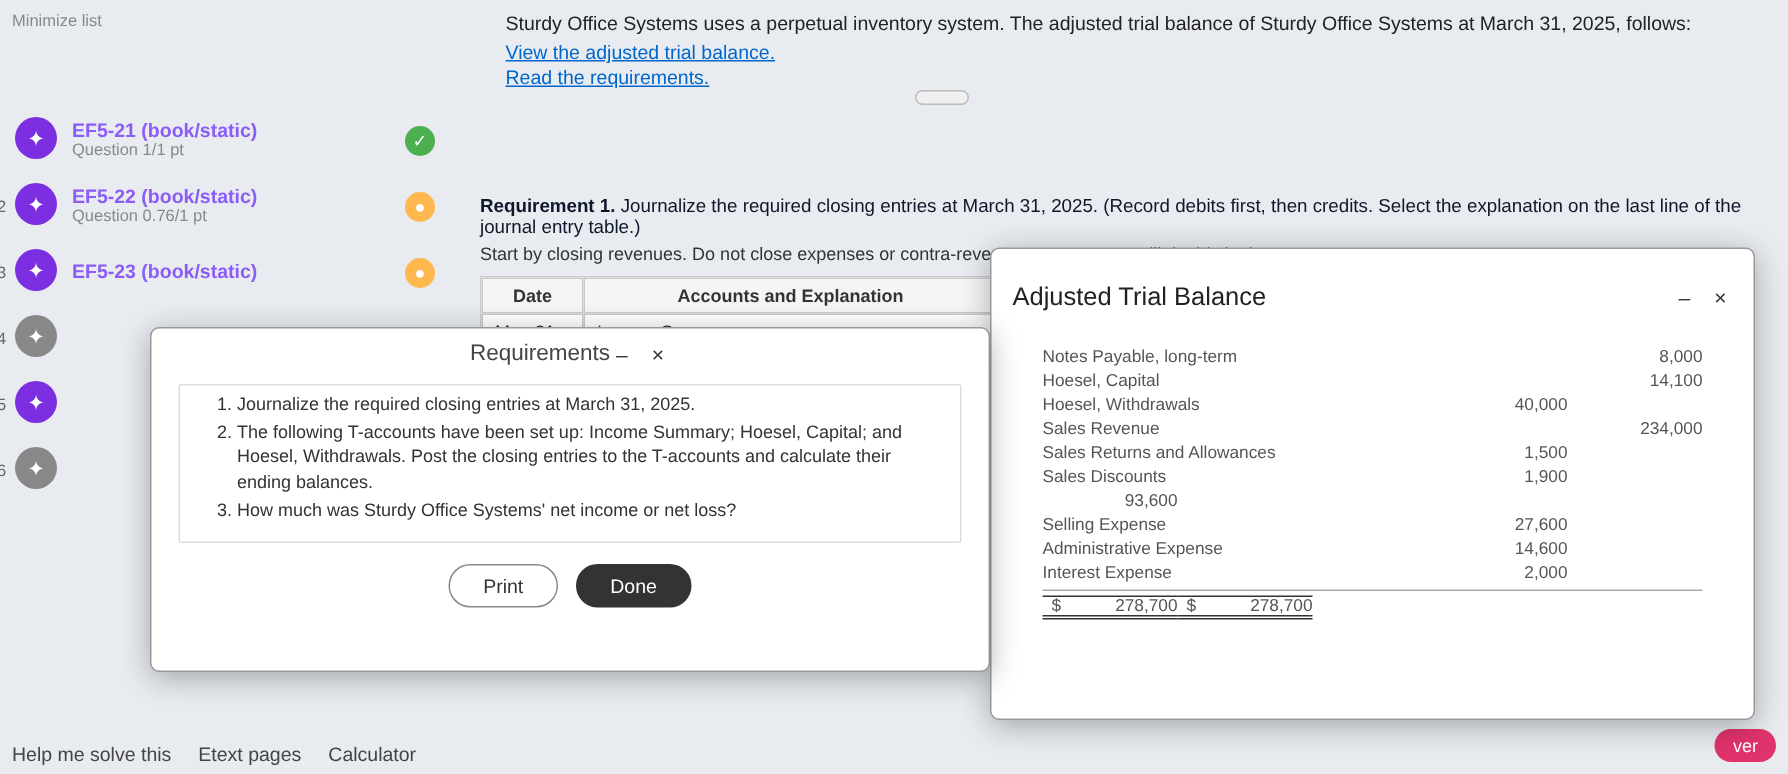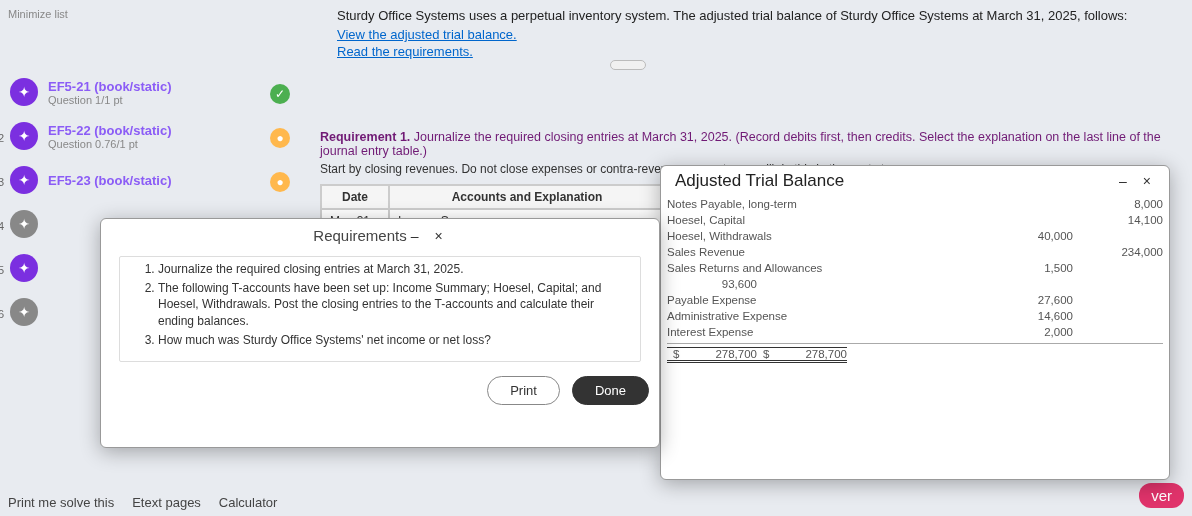--- a/index.html
+++ b/index.html
@@ -12,55 +12,55 @@
 .sb-item{display:flex;align-items:center;padding:8px 10px;gap:10px;position:relative}
 .sb-icon{width:28px;height:28px;border-radius:50%;background:#7b2fe0;display:flex;align-items:center;justify-content:center;color:#fff;font-size:14px;flex-shrink:0}
 .sb-icon.gray{background:#888}
 .sb-text .t{font-size:13px;font-weight:bold;color:#8b5cf6}
 .sb-text .s{font-size:11px;color:#888}
 .sb-status{width:20px;height:20px;border-radius:50%;display:flex;align-items:center;justify-content:center;position:absolute;right:10px;top:14px;font-size:12px}
 .sb-status.check{background:#4caf50;color:#fff}
 .sb-status.dot{background:#ffb84d;color:#fff}
 .sb-num{position:absolute;left:-2px;top:18px;font-size:11px;color:#666}
 .main{position:absolute;left:320px;top:130px;right:10px}
-.req1{font-size:12.5px;color:#701a75;margin-bottom:4px}
+.req1{font-size:12.5px;color:#0f172a;margin-bottom:4px}
 .req1 b{font-weight:bold}
 .sub{font-size:12px;color:#333;margin-bottom:8px}
 .je-table{border:1px solid #ccc;background:#fff;display:inline-block}
 .je-row{display:flex}
 .je-cell{border:1px solid #ccc;padding:4px 8px;font-size:12px}
 .je-head{background:#f5f5f5;font-weight:bold;text-align:center}
 .c-date{width:68px}
 .c-acct{width:276px}
 .modal{position:absolute;background:#fff;border:1px solid #999;border-radius:6px;box-shadow:0 4px 20px rgba(0,0,0,.3)}
 .modal-req{left:100px;top:218px;width:560px;height:230px;z-index:10}
 .modal-hd{display:flex;justify-content:center;align-items:center;padding:8px 12px}
 .modal-hd .ttl{font-size:15px;color:#444}
 .modal-ctrl{display:flex;gap:8px;align-items:center}
 .modal-ctrl span{cursor:pointer;font-size:14px;padding:0 4px}
 .req-body{padding:4px 20px 10px;font-size:12px;color:#333;border:1px solid #ddd;margin:4px 18px;border-radius:2px}
 .req-body ol{padding-left:18px}
 .req-body li{margin-bottom:3px;line-height:1.35}
-.modal-ft{display:flex;justify-content:flex-end;gap:12px;padding:10px}
+.modal-ft{display:flex;justify-content:center;gap:12px;padding:10px}
 .btn{padding:6px 22px;border-radius:18px;font-size:13px;cursor:pointer}
 .btn-outline{background:#fff;border:1.5px solid #888;color:#333}
 .btn-solid{background:#333;color:#fff;border:1.5px solid #333}
 .modal-atb{left:660px;top:165px;width:510px;height:315px;z-index:5}
-.atb-hd{display:flex;justify-content:space-between;padding:5px 14px}
+.atb-hd{display:flex;justify-content:space-between;padding:22px 14px}
 .atb-ttl{font-size:17px;color:#222}
-.atb-body{padding:0 6px;font-size:11.5px;color:#555}
+.atb-body{padding:0 34px;font-size:11.5px;color:#555}
 .atb-row{display:flex;padding:2px 0}
 .atb-acct{flex:1}
 .atb-d,.atb-c{width:90px;text-align:right}
 .atb-total{border-top:1px solid #aaa;margin-top:3px;padding-top:3px}
 .atb-total .atb-d,.atb-total .atb-c{border-top:1px solid #333;border-bottom:3px double #333;font-weight:normal}
 .cur{margin-right:36px}
 .footer{position:absolute;left:8px;bottom:6px;display:flex;gap:18px;font-size:13px;color:#444}
 .footer span{cursor:pointer}
-.badge{position:absolute;right:8px;bottom:8px;background:#e0336b;color:#fff;padding:4px 12px;border-radius:12px;font-size:15px}
+.badge{position:absolute;right:8px;bottom:8px;background:#e0336b;color:#fff;padding:4px 12px;border-radius:12px;font-size:12px}
 .divider{position:absolute;left:610px;top:60px;width:36px;height:10px;border:1px solid #bbb;border-radius:5px;background:#f0f0f0}
 .cursor{position:absolute;left:1014px;top:306px;font-size:13px;color:#000;transform:rotate(-20deg)}
 </style>
 </head>
 <body>
 
 <div class="top-link">Minimize list</div>
 
 <div class="prompt">
   <div class="line">Sturdy Office Systems uses a perpetual inventory system. The adjusted trial balance of Sturdy Office Systems at March 31, 2025, follows:</div>
@@ -188,25 +188,30 @@
         <div class="atb-acct">Sales Revenue</div>
         <div class="atb-d"></div>
         <div class="atb-c">234,000</div>
       </div>
     <div class="atb-row">
         <div class="atb-acct">Sales Returns and Allowances</div>
         <div class="atb-d">1,500</div>
         <div class="atb-c"></div>
       </div>
     <div class="atb-row">
+        <div class="atb-acct">Sales Discounts</div>
+        <div class="atb-d">1,900</div>
+        <div class="atb-c"></div>
+      </div>
+    <div class="atb-row">
         <div class="atb-d">93,600</div>
         <div class="atb-c"></div>
       </div>
     <div class="atb-row">
-        <div class="atb-acct">Payable Expense</div>
+        <div class="atb-acct">Selling Expense</div>
         <div class="atb-d">27,600</div>
         <div class="atb-c"></div>
       </div>
     <div class="atb-row">
         <div class="atb-acct">Administrative Expense</div>
         <div class="atb-d">14,600</div>
         <div class="atb-c"></div>
       </div>
     <div class="atb-row">
         <div class="atb-acct">Interest Expense</div>
@@ -216,18 +221,18 @@
     <div class="atb-row atb-total">
       <div class="atb-d"><span class="cur">$</span><span>278,700</span></div>
       <div class="atb-c"><span class="cur">$</span><span>278,700</span></div>
     </div>
   </div>
 </div>
 
 <div class="cursor">➤</div>
 
 <div class="footer">
-  <span>Print me solve this</span>
+  <span>Help me solve this</span>
   <span>Etext pages</span>
   <span>Calculator</span>
 </div>
 
 <div class="badge">ver</div>
 
 </body></html>

